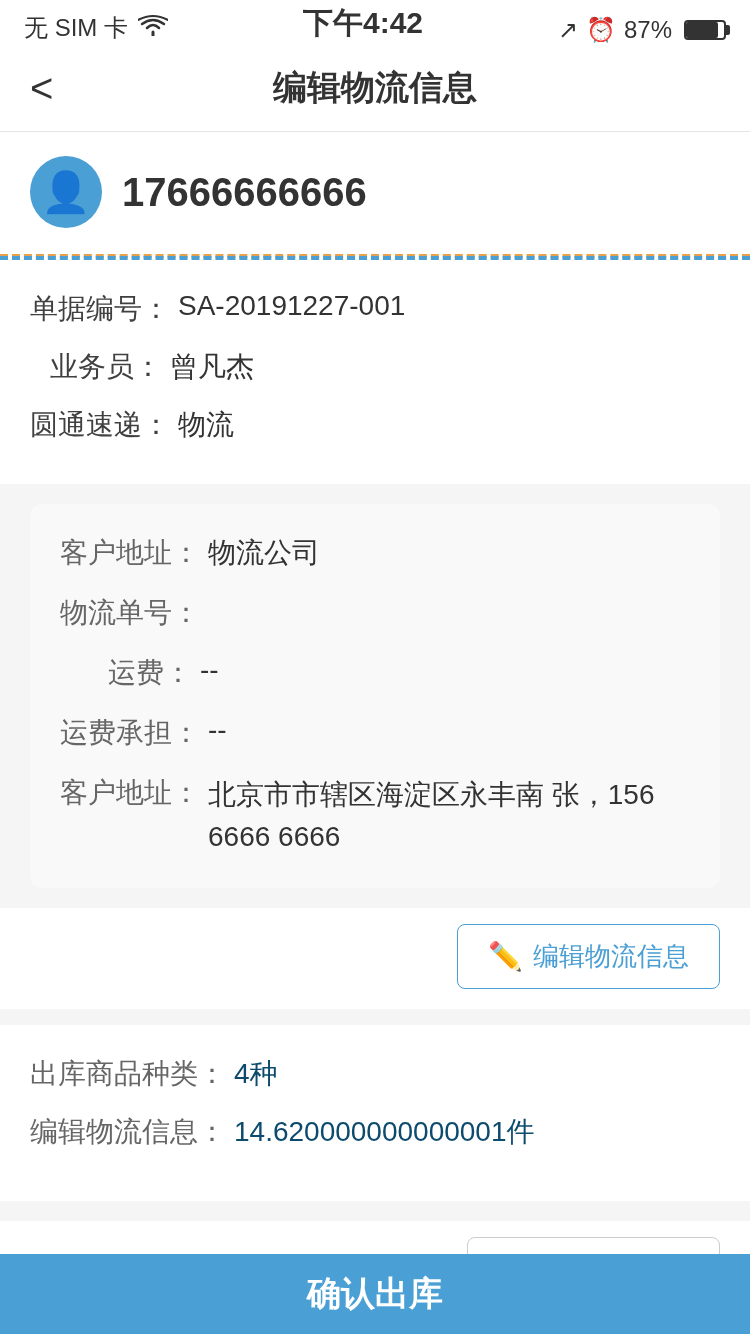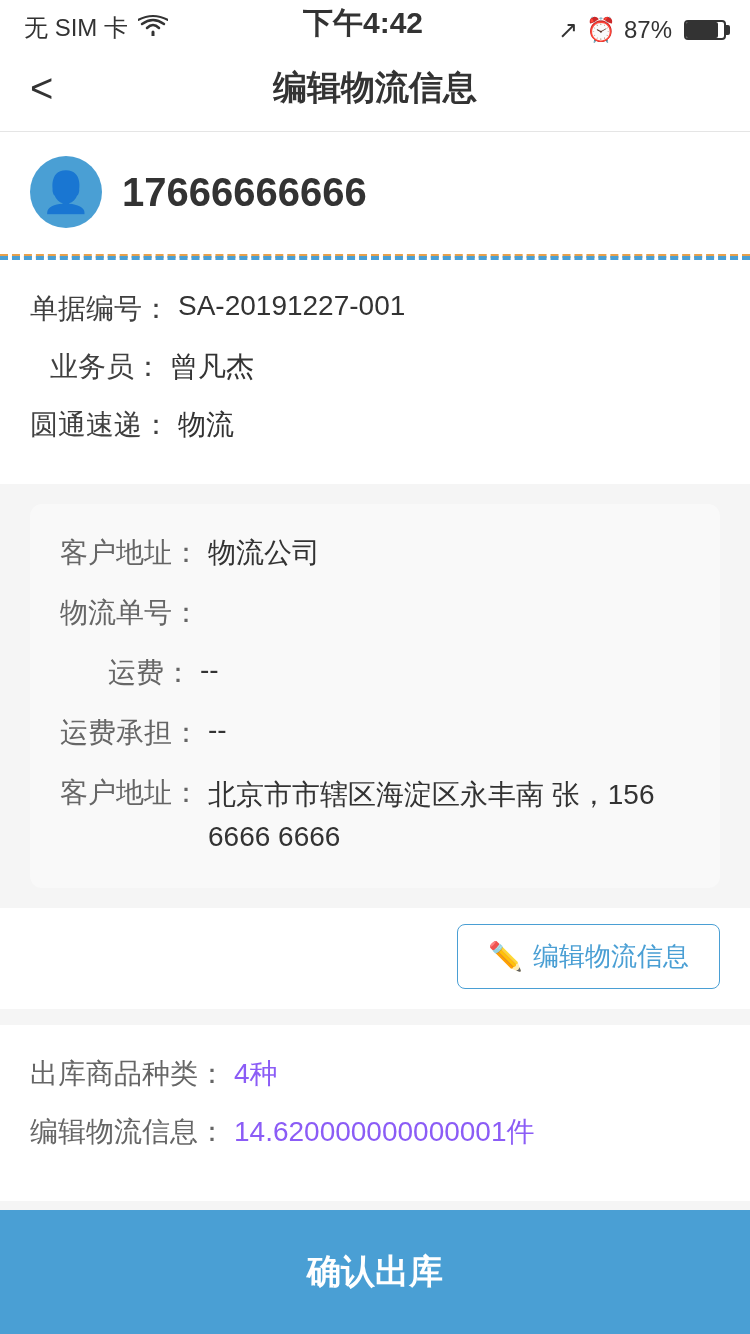--- a/index.html
+++ b/index.html
@@ -246,21 +246,21 @@
     }
     .goods-label {
       color: #666;
       font-size: 28px;
       min-width: 170px;
       text-align: right;
       flex-shrink: 0;
       padding-right: 8px;
     }
     .goods-value {
-      color: #8b5cf6;
+      color: #0c4a6e;
       font-size: 28px;
     }
     .view-details-btn {
       border: 1px solid #ccc;
       border-radius: 8px;
       padding: 14px 30px;
       color: #4a9fd4;
       font-size: 26px;
       background: #fff;
       display: flex;
@@ -272,21 +272,21 @@
       font-size: 28px;
       color: #4a9fd4;
     }
 
     
     .bottom-btn {
       position: fixed;
       bottom: 0;
       left: 0;
       width: 750px;
-      height: 124px;
+      height: 80px;
       background: #4a9fd4;
       border: none;
       color: #fff;
       font-size: 34px;
       font-weight: 600;
       cursor: pointer;
       display: flex;
       align-items: center;
       justify-content: center;
     }

